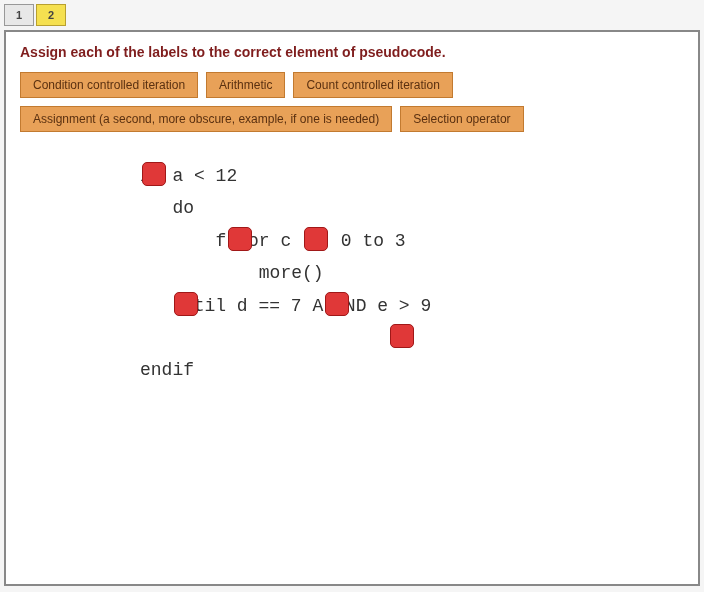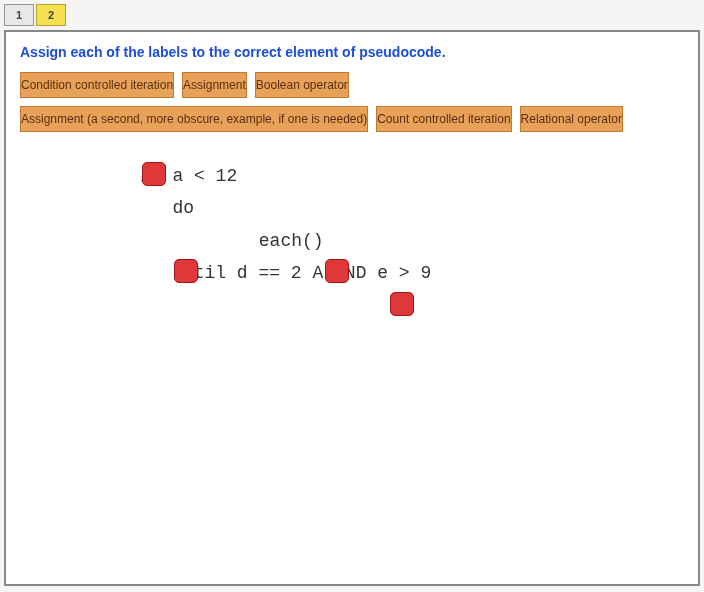--- a/index.html
+++ b/index.html
@@ -37,35 +37,35 @@
     margin: 4px;
     border: 2px solid #888;
     background: #fff;
     height: 556px;
     padding: 12px 14px;
     box-sizing: border-box;
   }
   .instruction {
     font-weight: bold;
     font-size: 14px;
-    color: #1d4ed8;
+    color: #7f1d1d;
     margin-bottom: 12px;
   }
   .labels-pool {
     display: flex;
     flex-wrap: wrap;
     gap: 8px;
     margin-bottom: 28px;
   }
   .label-chip {
     background: #e8a158;
     border: 1px solid #c27a30;
     color: #5a3010;
     font-size: 12px;
-    padding: 5px 0;
+    padding: 5px 12px;
     cursor: grab;
     white-space: nowrap;
   }
   .code-area {
     font-family: "Courier New", monospace;
     font-size: 18px;
     color: #333;
     line-height: 1.8;
     padding-left: 120px;
     position: relative;
@@ -106,38 +106,39 @@
   <div class="tab">1</div>
   <div class="tab active">2</div>
 </div>
 
 <div class="panel">
 
   <div class="instruction">Assign each of the labels to the correct element of pseudocode.</div>
 
   <div class="labels-pool">
     <div class="label-chip">Condition controlled iteration</div>
-    <div class="label-chip">Assignment</div>
-    <div class="label-chip">Boolean operator</div>
+    <div class="label-chip">Arithmetic</div>
+    <div class="label-chip">Count controlled iteration</div>
     <div class="label-chip">Assignment (a second, more obscure, example, if one is needed)</div>
-    <div class="label-chip">Count controlled iteration</div>
-    <div class="label-chip">Relational operator</div>
+    <div class="label-chip">Selection operator</div>
   </div>
 
   <div class="code-area">
 
     <div class="code-line"><span class="cover"><span>if</span><span class="drop-target"></span></span><span> a &lt; 12</span></div>
 
     <div class="code-line"><span>   do</span></div>
 
 
+    <div class="code-line"><span>       f</span><span class="cover"><span class="ghost">or</span><span class="drop-target"></span></span><span>or</span><span> c </span><span class="drop-target"></span><span> 0 to 3</span></div>
 
-    <div class="code-line"><span>           each()</span></div>
+    <div class="code-line"><span>           more()</span></div>
 
 
-    <div class="code-line"><span>   un</span><span class="cover" style="margin-left:-22px"><span class="ghost">un</span><span class="drop-target"></span></span><span>til d == 2 A</span><span class="cover"><span class="ghost">ND</span><span class="drop-target"></span></span><span>ND</span><span> e &gt; 9</span></div>
+    <div class="code-line"><span>   un</span><span class="cover" style="margin-left:-22px"><span class="ghost">un</span><span class="drop-target"></span></span><span>til d == 7 A</span><span class="cover"><span class="ghost">ND</span><span class="drop-target"></span></span><span>ND</span><span> e &gt; 9</span></div>
 
     <div class="code-line"><span>                       </span><span class="drop-target"></span></div>
 
+    <div class="code-line"><span>endif</span></div>
 
   </div>
 
 </div>
 
 </body></html>

